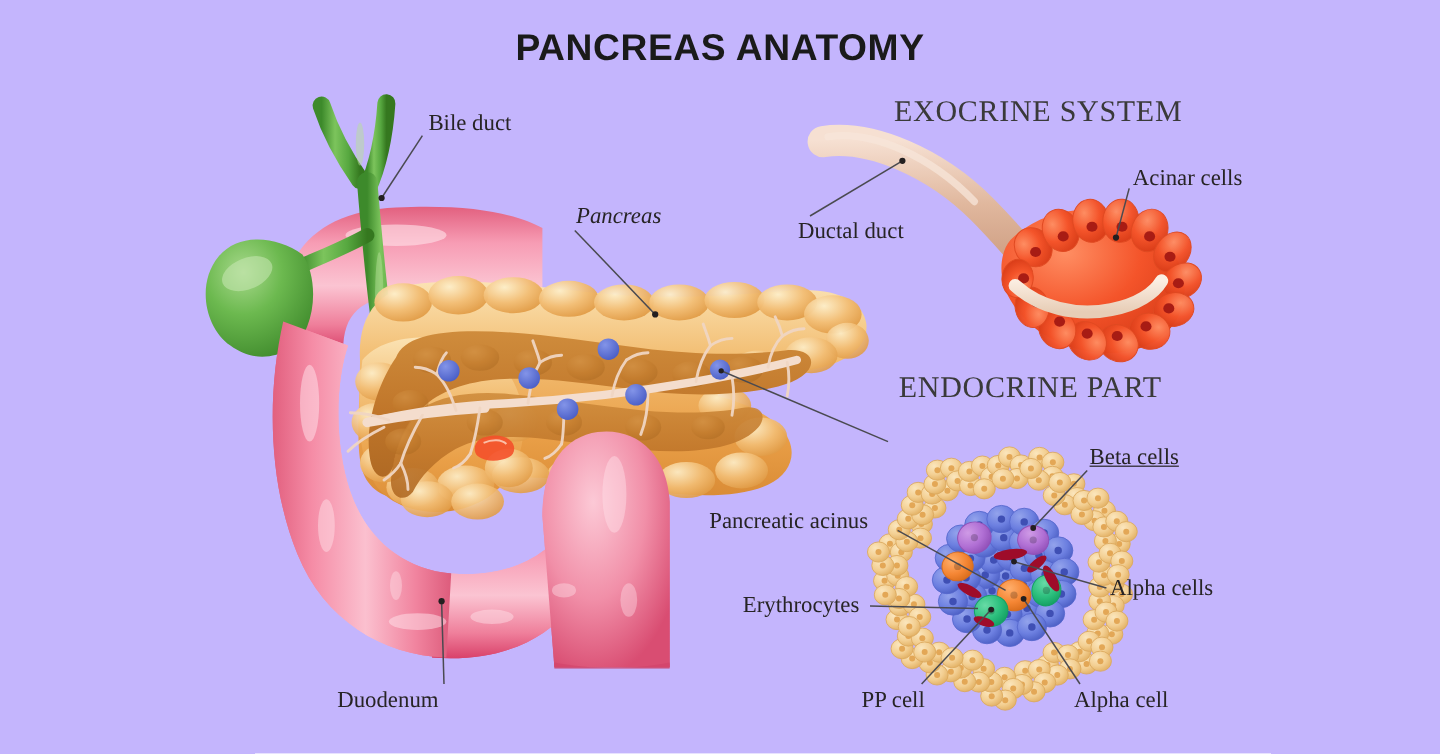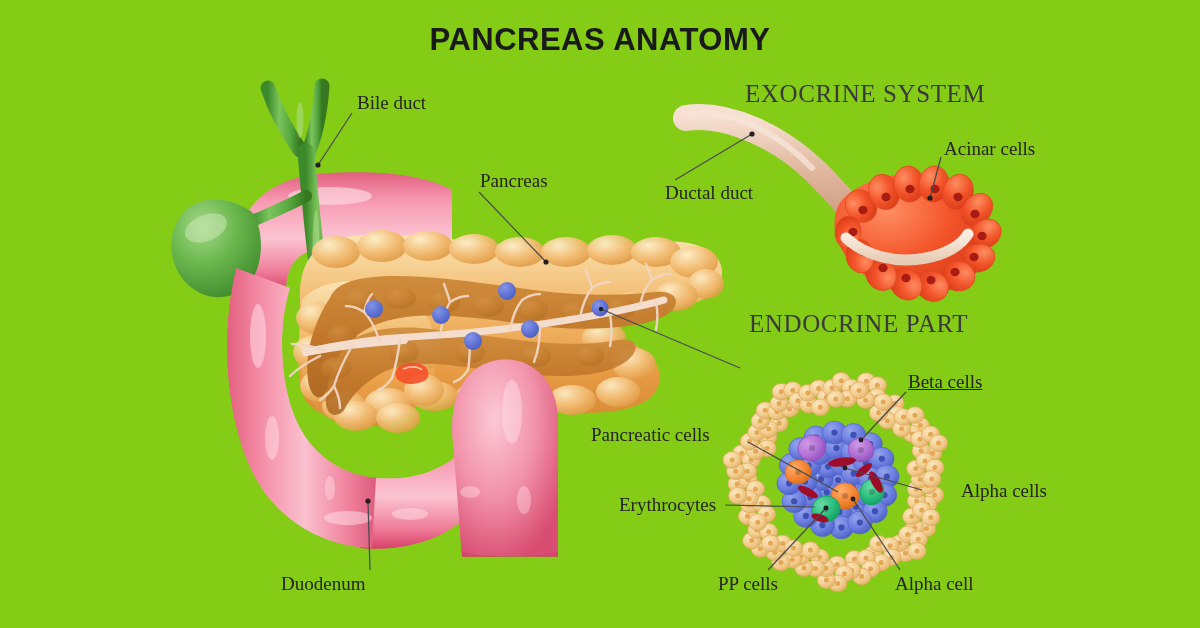--- a/index.html
+++ b/index.html
@@ -1,18 +1,18 @@
 <!DOCTYPE html>
 <html><head>
 <meta charset="utf-8">
 <style>
   html,body{margin:0;padding:0;background:#ffffff;}
   body{width:1200px;height:628px;overflow:hidden;
        font-family:"Liberation Serif",serif;color:#231f20;}
-  #stage{position:relative;width:1200px;height:628px;background:#84cc16;}
+  #stage{position:relative;width:1200px;height:628px;background:#c4b5fd;}
   #art{position:absolute;inset:0;width:1200px;height:628px;}
   .lbl{position:absolute;white-space:nowrap;color:#231f20;
        font-family:"Liberation Serif",serif;}
   .title{font-family:"Liberation Sans",sans-serif;font-weight:bold;
          font-size:31px;letter-spacing:.5px;color:#1a1a1a;}
   .section{font-size:25px;letter-spacing:.6px;color:#3a3a3a;}
   .callout{font-size:19px;color:#272425;}
 </style>
 </head>
 <body>
@@ -736,38 +736,38 @@
   </svg>
 
   <div class="lbl title" style="left:0;top:22px;width:1200px;text-align:center;">PANCREAS ANATOMY</div>
 
   <div class="lbl section" style="left:749px;top:310px;">ENDOCRINE PART</div>
 
   <div class="lbl section" style="left:745px;top:80px;">EXOCRINE SYSTEM</div>
 
   <div class="lbl callout" style="left:357px;top:92px;text-align:center;">Bile duct</div>
 
-  <div class="lbl callout" style="left:480px;top:170px;">Pancreas</div>
+  <div class="lbl callout" style="left:480px;top:170px;font-style:italic;">Pancreas</div>
 
   <div class="lbl callout" style="left:281px;top:573px;">Duodenum</div>
 
   <div class="lbl callout" style="left:665px;top:182px;">Ductal duct</div>
 
   <div class="lbl callout" style="left:909px;top:138px;margin-left:35px;">Acinar cells</div>
 
 
-  <div class="lbl callout" style="left:591px;top:424px;">Pancreatic cells</div>
+  <div class="lbl callout" style="left:591px;top:424px;">Pancreatic acinus</div>
 
   <div class="lbl callout" style="left:908px;top:371px;text-decoration:underline;">Beta cells</div>
 
-  <div class="lbl callout" style="left:925px;top:480px;margin-left:36px;">Alpha cells</div>
+  <div class="lbl callout" style="left:925px;top:480px;">Alpha cells</div>
 
   <div class="lbl callout" style="left:619px;top:494px;">Erythrocytes</div>
 
-  <div class="lbl callout" style="left:718px;top:573px;">PP cells</div>
+  <div class="lbl callout" style="left:718px;top:573px;">PP cell</div>
 
   <div class="lbl callout" style="left:895px;top:573px;">Alpha cell</div>
 
   <svg id="leaders" style="position:absolute;inset:0;width:1200px;height:628px;pointer-events:none;" viewBox="0 0 1200 628">
     <g stroke="#4a4a50" stroke-width="1.25" fill="none">
       <line x1="352" y1="113" x2="318" y2="165"></line>
       <line x1="479" y1="192" x2="546" y2="262"></line>
       <line x1="370" y1="570" x2="368" y2="501"></line>
       <line x1="675" y1="180" x2="752" y2="134"></line>
       <line x1="941" y1="157" x2="930" y2="198"></line>

